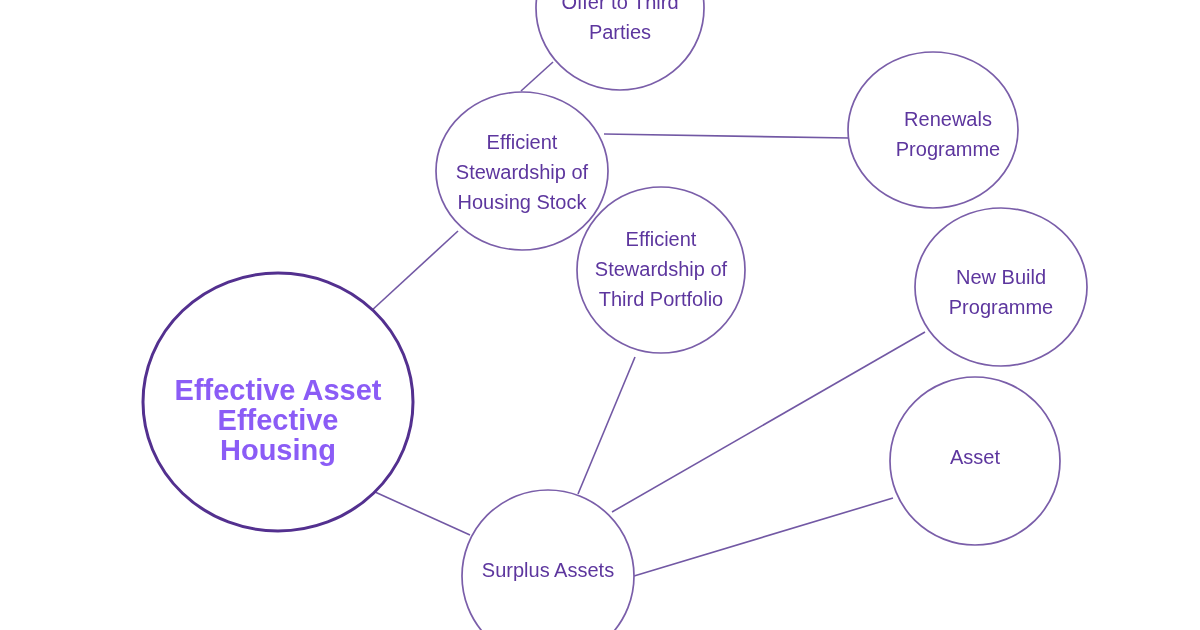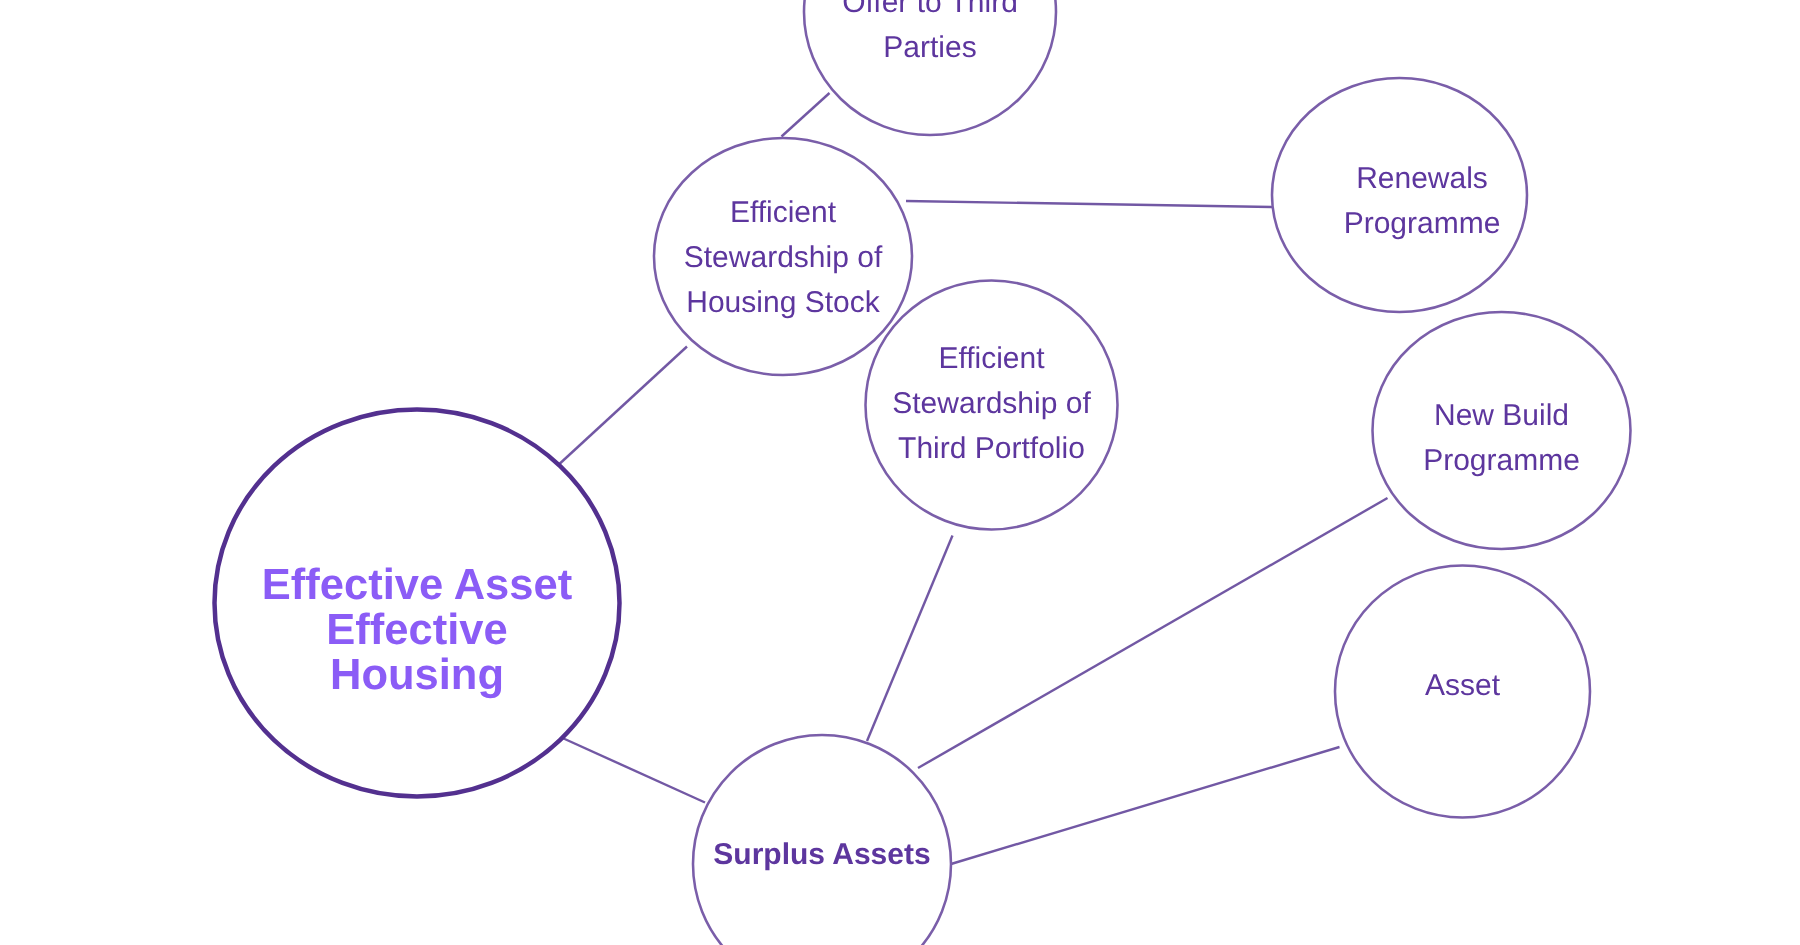--- a/index.html
+++ b/index.html
@@ -94,21 +94,21 @@
 
   <div class="node-label" style="left:1001px; top:292px;">
     <div>New Build</div>
     <div>Programme</div>
   </div>
 
   <div class="node-label" style="left:975px; top:457px;">
     <div>Asset</div>
   </div>
 
-  <div class="node-label" style="left:548px; top:570px;font-weight:bold;">
+  <div class="node-label" style="left:548px; top:570px;">
     <div>Surplus Assets</div>
   </div>
 
   <div class="center-label" style="left:278px; top:420px;">
     <div>Effective Asset</div>
     <div>Effective</div>
     <div>Housing</div>
   </div>
 
 </div>

